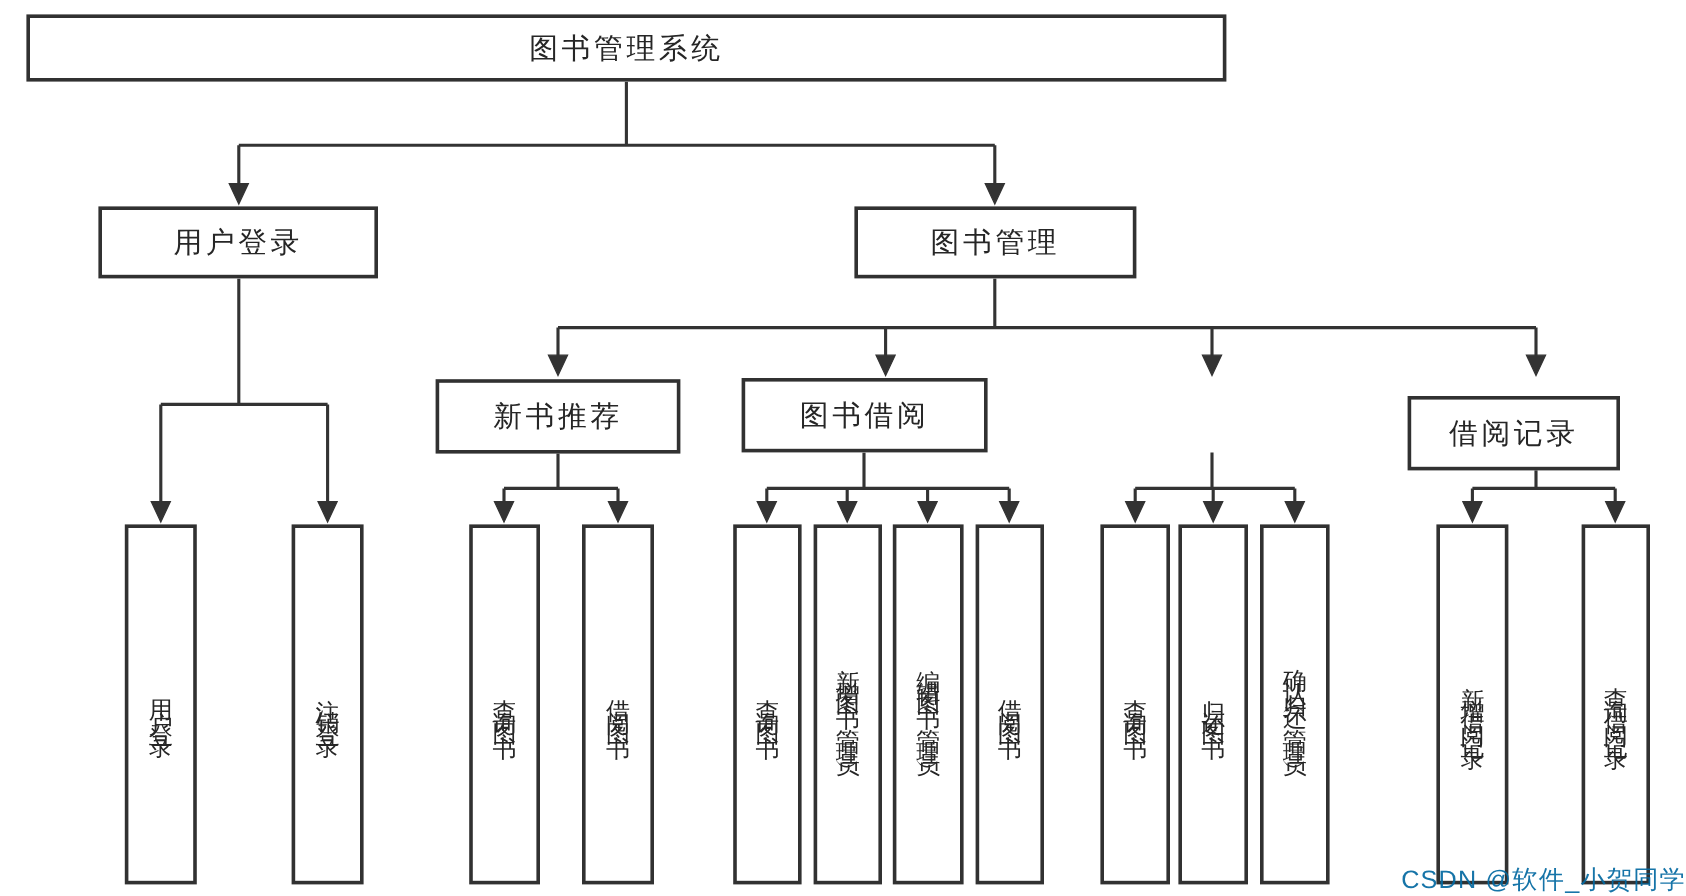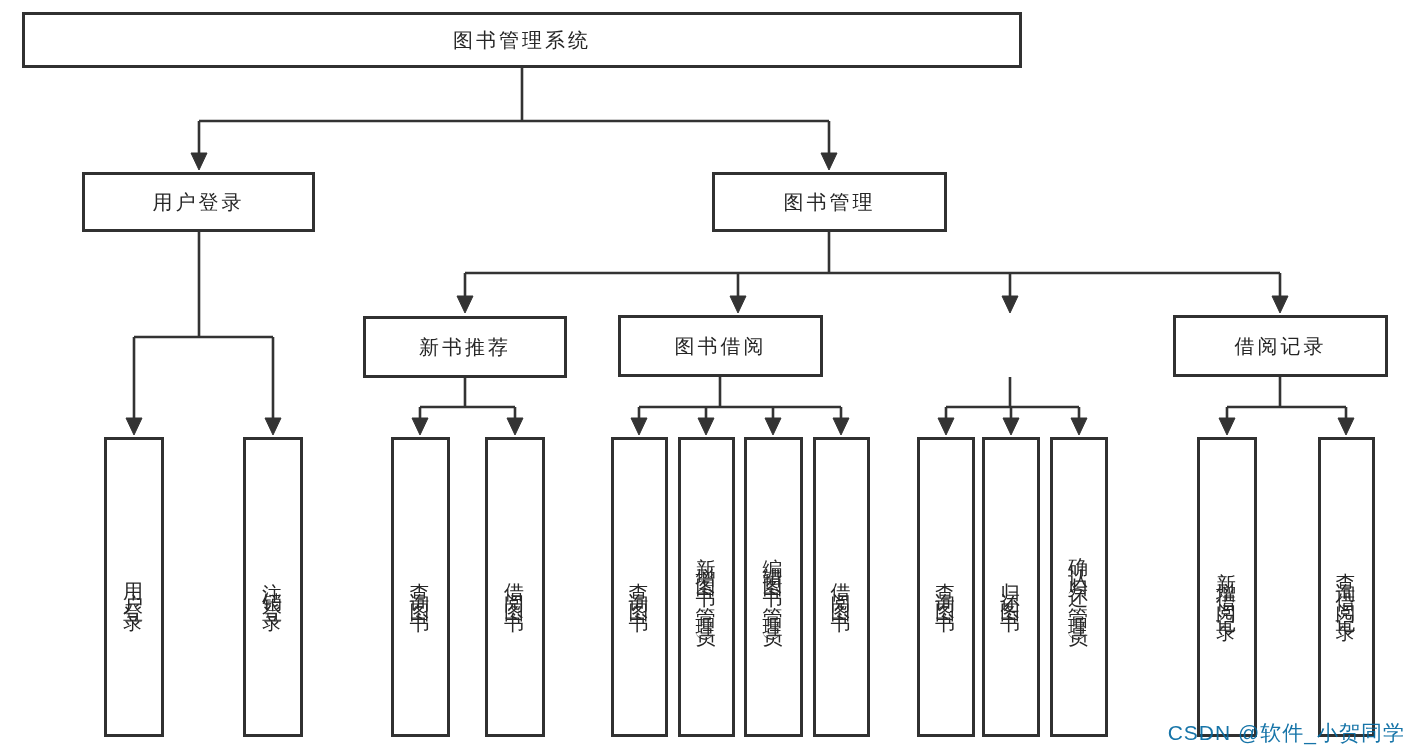--- a/index.html
+++ b/index.html
@@ -6,21 +6,21 @@
   body { width:1405px; height:747px; font-family:"Liberation Sans", sans-serif; }
   .stage { position:relative; width:1405px; height:747px; background:#fff; overflow:hidden; }
   .wires { position:absolute; left:0; top:0; z-index:0; }
   .wires path { stroke:#333333; }
   .box {
     position:absolute; box-sizing:border-box;
     border:3px solid #313131; background:#ffffff;
     display:flex; align-items:center; justify-content:center;
     color:#262626; z-index:1;
   }
-  .h { font-size:20px; letter-spacing:3px; white-space:nowrap; }
+  .h { font-size:24px; letter-spacing:3px; white-space:nowrap; }
   .v span.vtext {
     writing-mode:vertical-rl; text-orientation:mixed;
     font-size:20px; letter-spacing:10px; color:#262626;
   }
   .watermark {
     position:absolute; right:0px; bottom:0px; z-index:2;
     font-size:21px; letter-spacing:1px; color:#0369a1; opacity:.92;
     white-space:nowrap;
   }
 </style>
@@ -59,21 +59,21 @@
   <div class="box h" style="left:712px;top:172px;width:235px;height:60px">
     <span>图书管理</span>
   </div>
 
   <div class="box h" style="left:363px;top:316px;width:204px;height:62px">
     <span>新书推荐</span>
   </div>
   <div class="box h" style="left:618px;top:315px;width:205px;height:62px">
     <span>图书借阅</span>
   </div>
-  <div class="box h" style="left:1173px;top:315px;width:215px;height:62px">
+  <div class="box h" style="left:1173px;top:330px;width:177px;height:62px">
     <span>借阅记录</span>
   </div>
 
   <div class="box v" style="left:104px;top:437px;width:60px;height:300px">
     <span class="vtext">用户登录</span>
   </div>
   <div class="box v" style="left:243px;top:437px;width:60px;height:300px">
     <span class="vtext">注销登录</span>
   </div>
 

